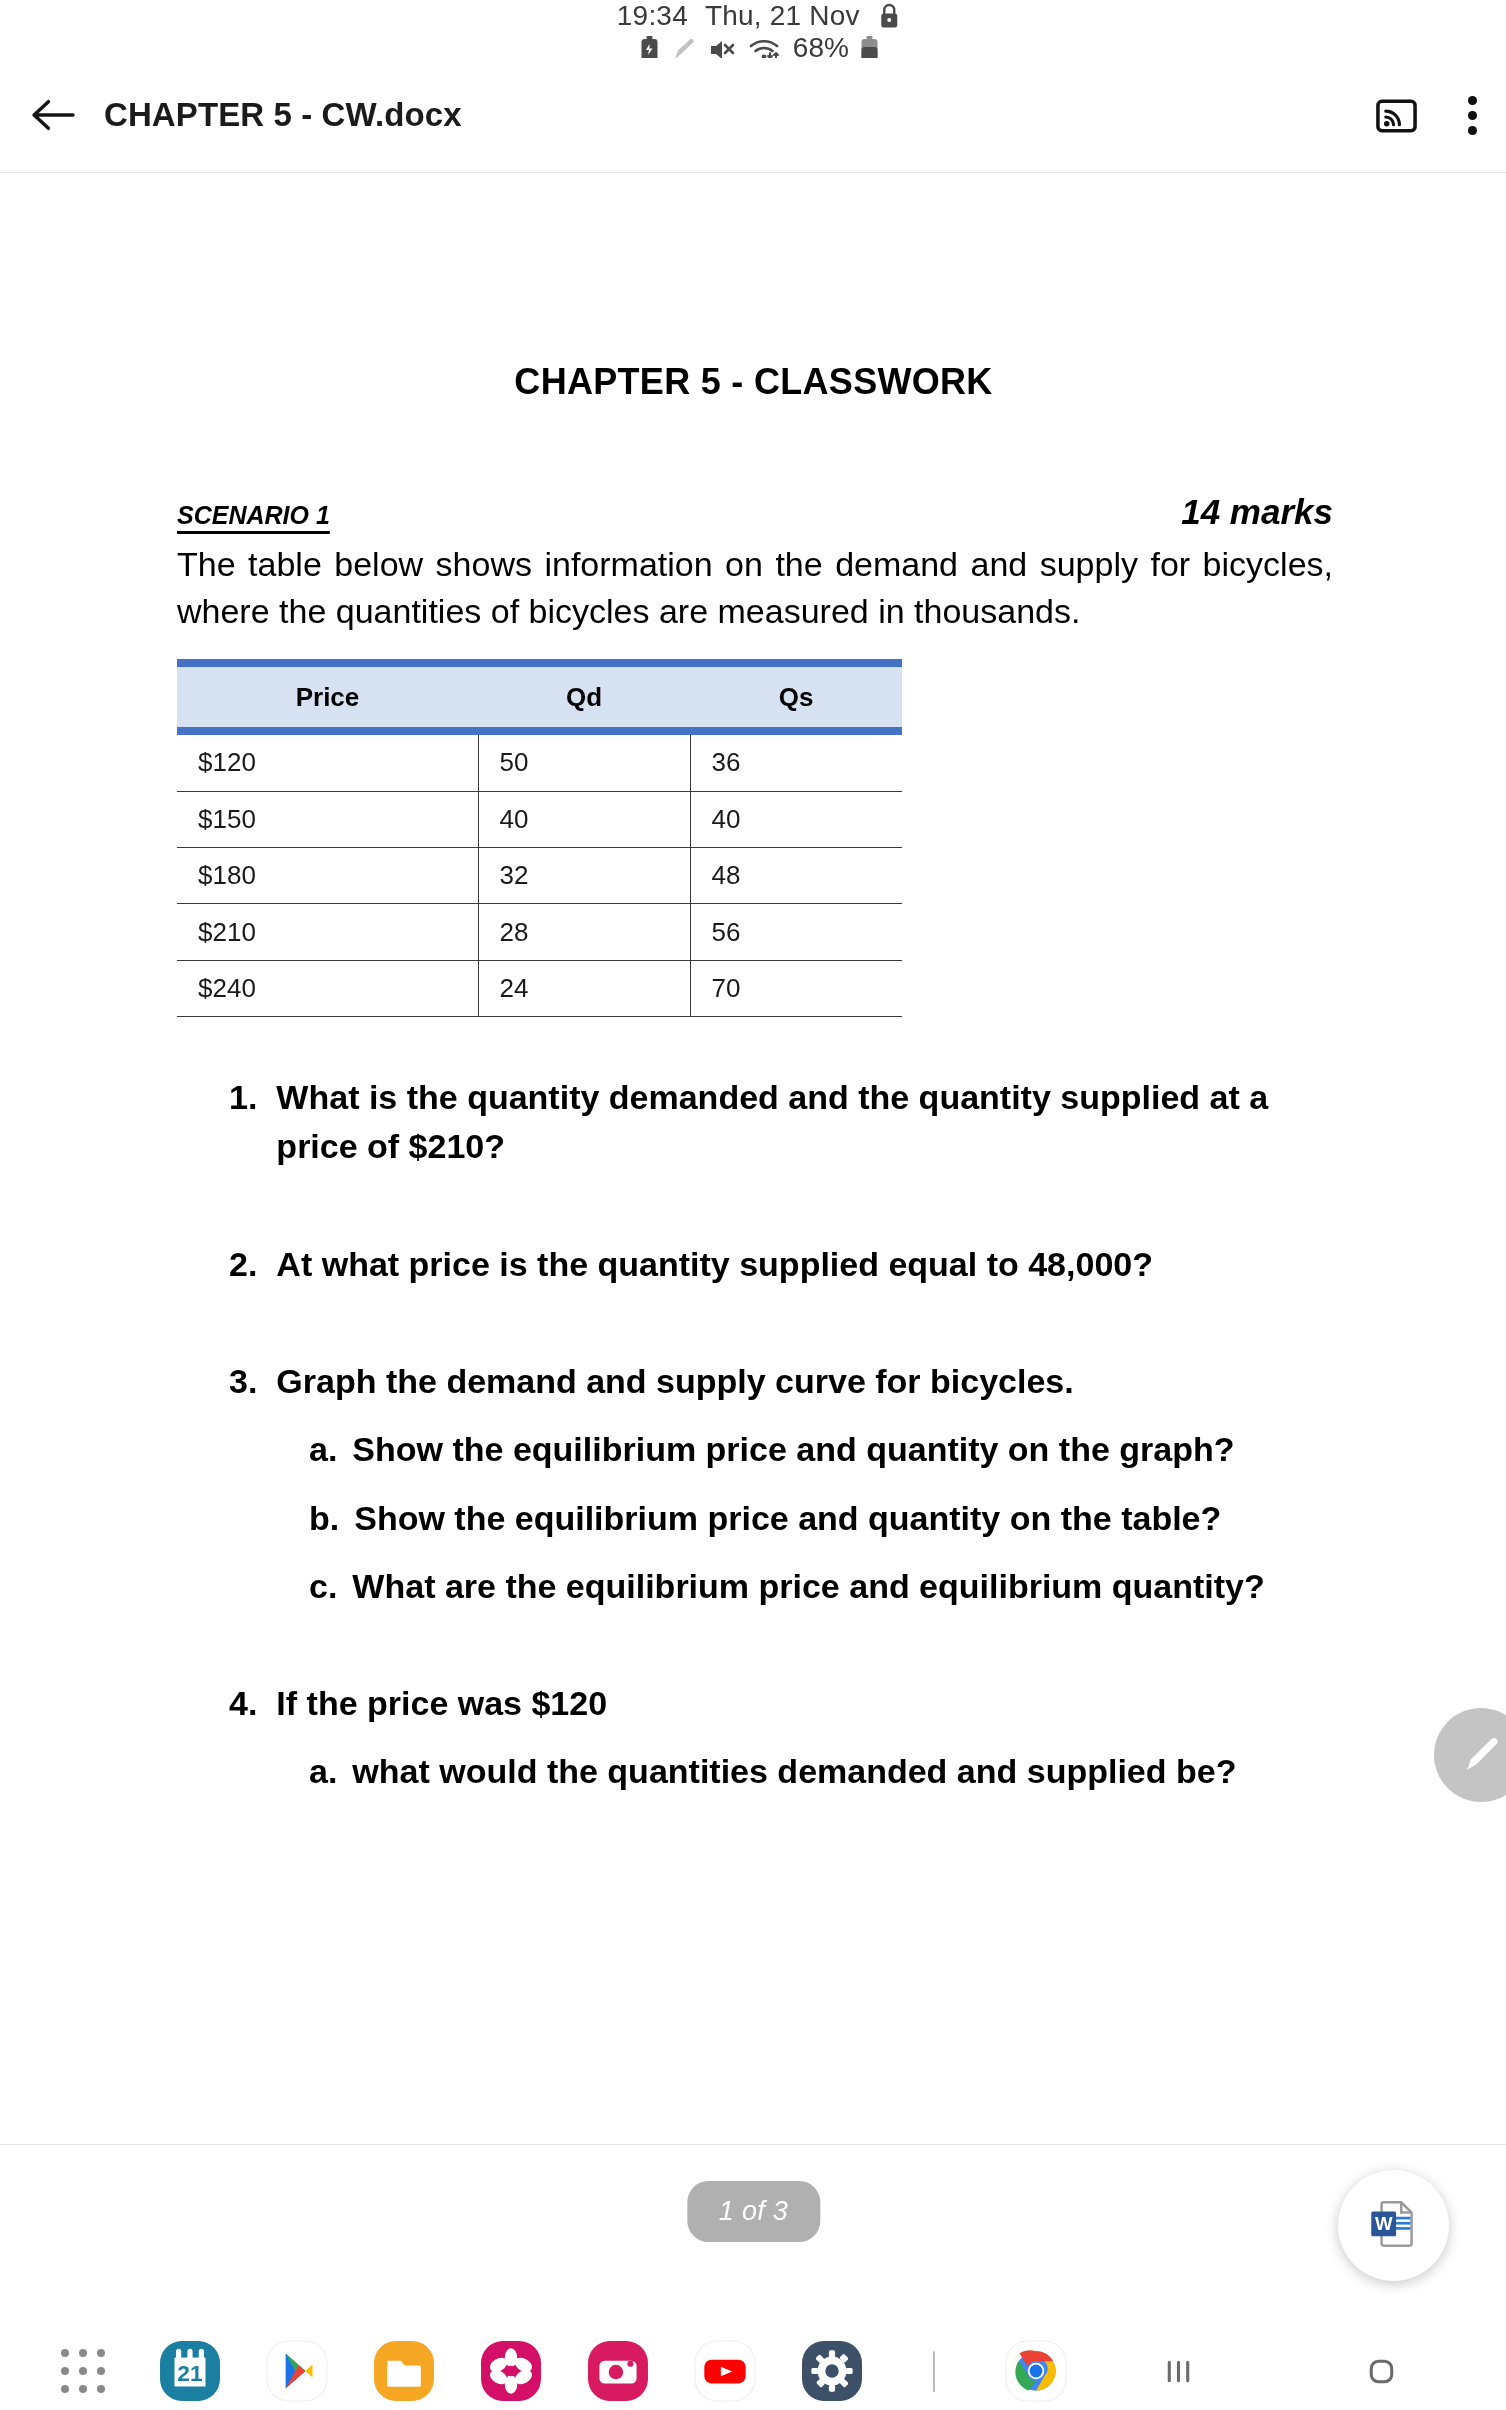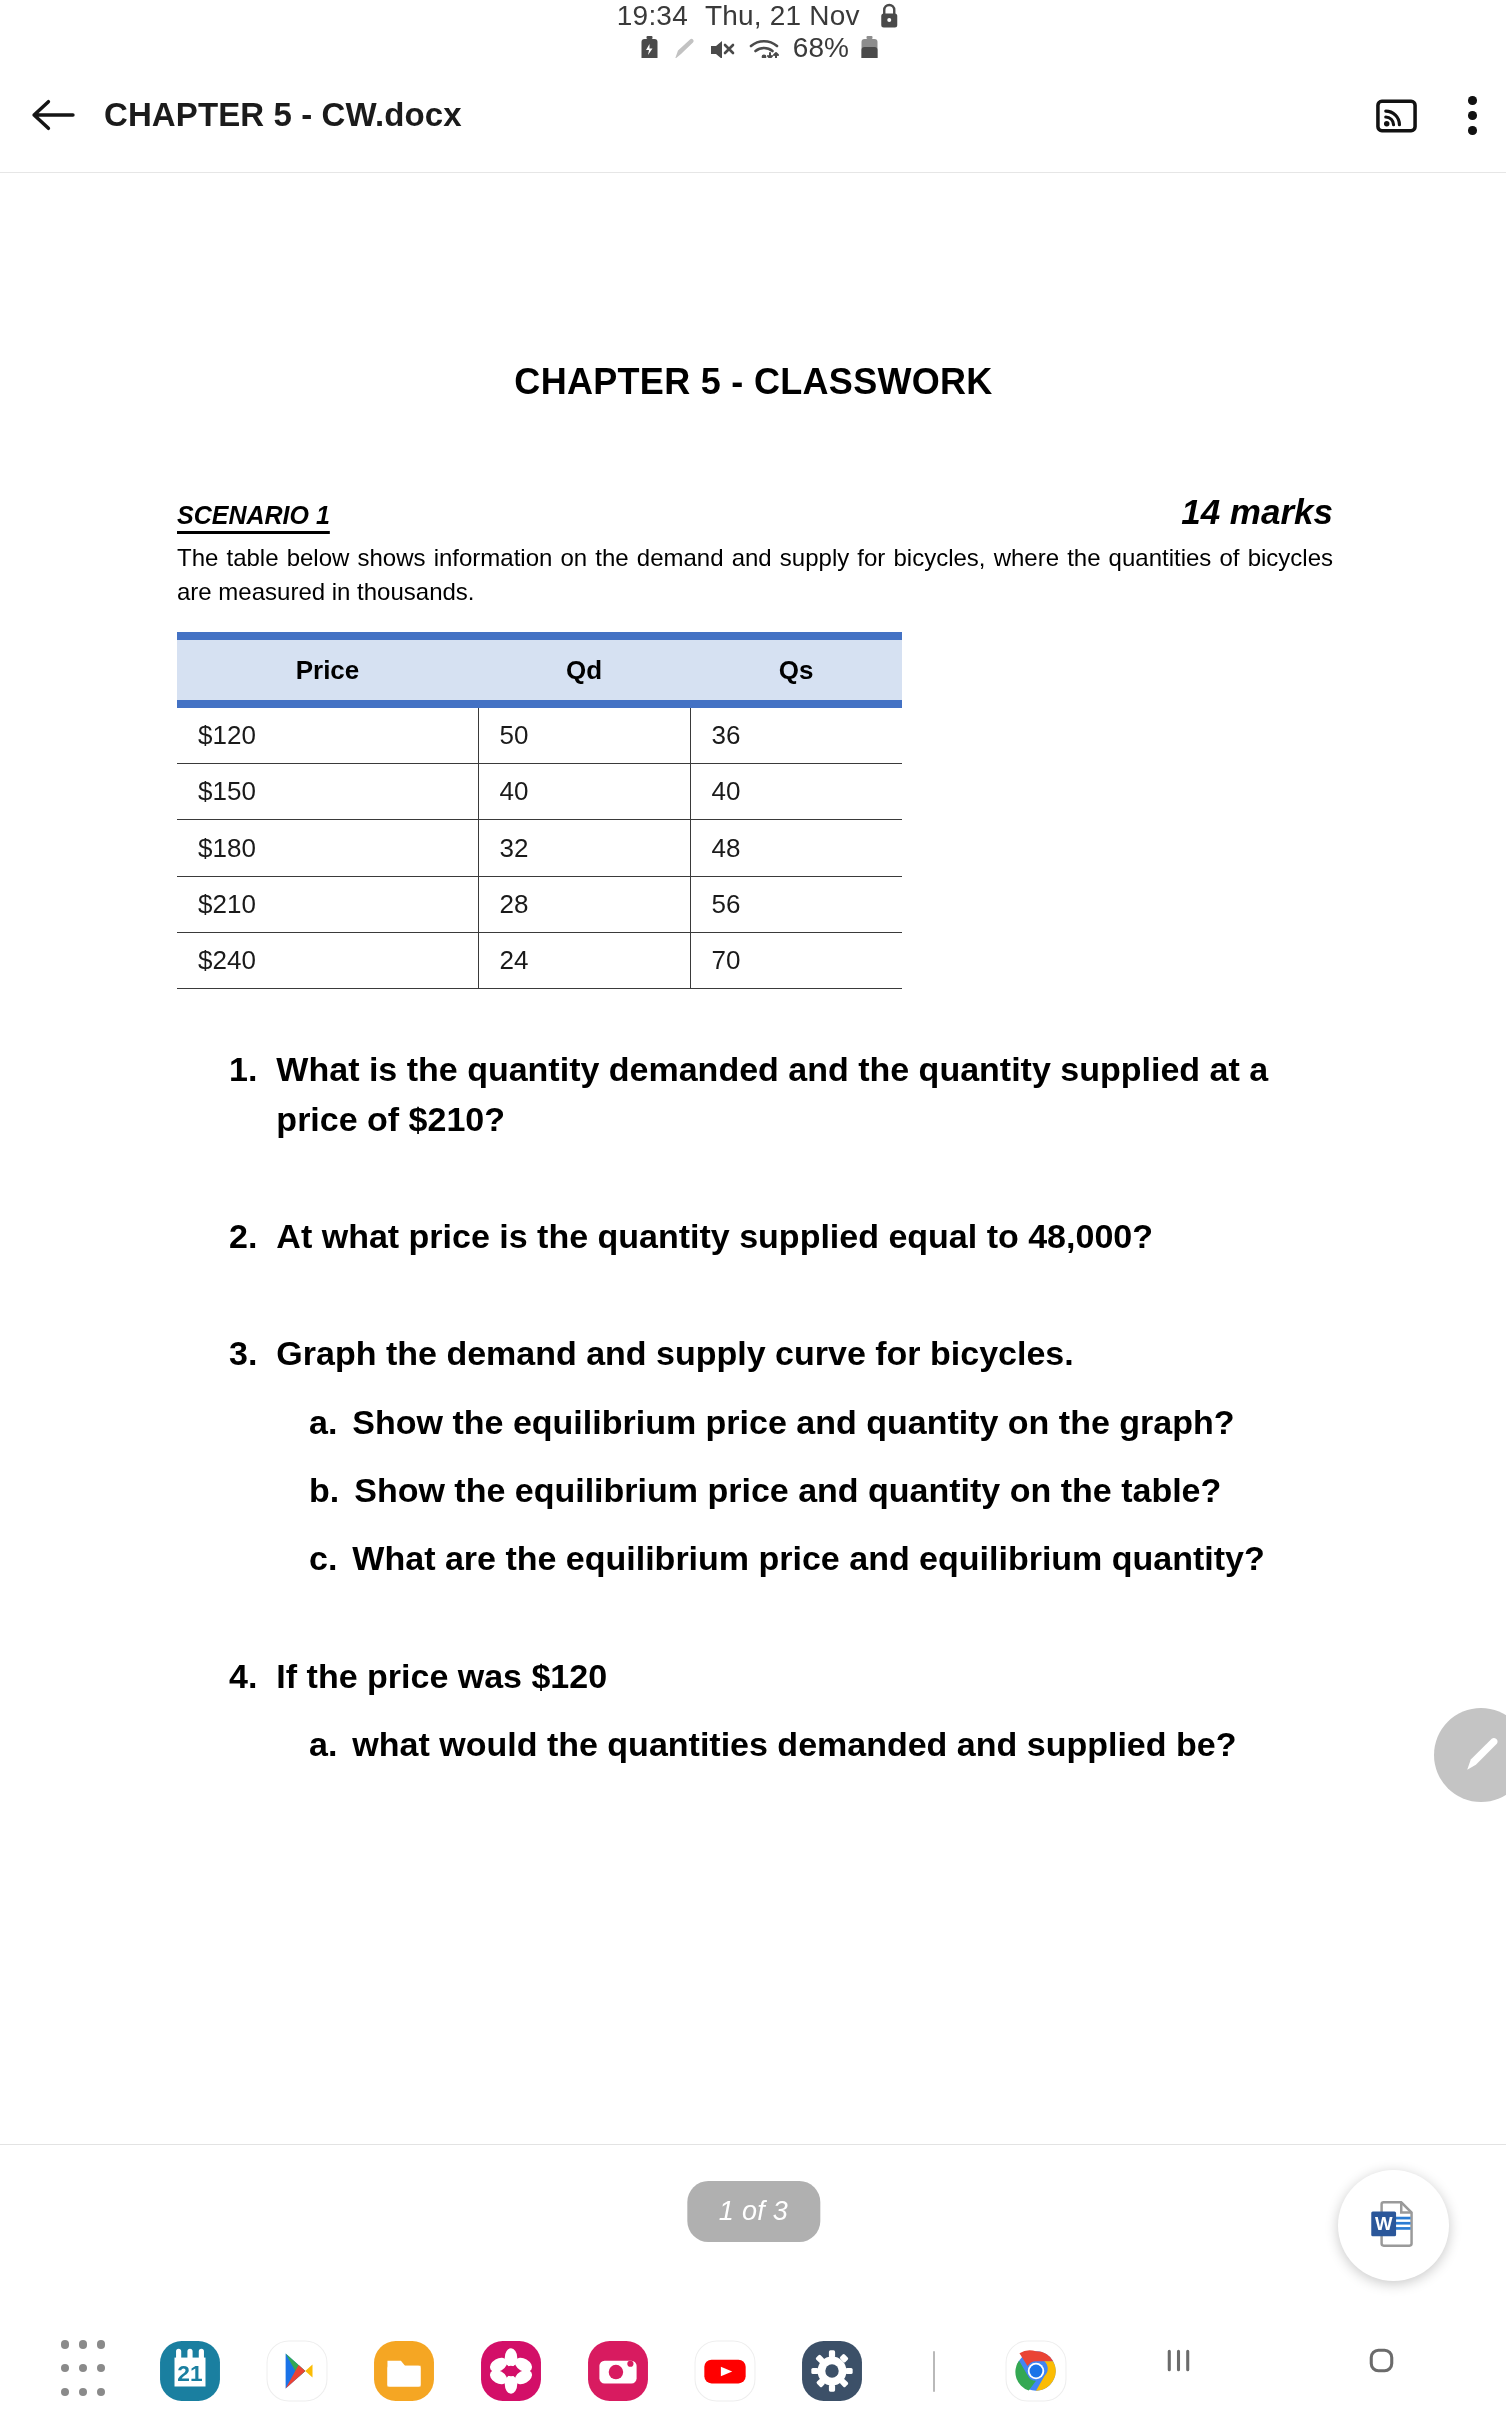--- a/index.html
+++ b/index.html
@@ -64,21 +64,21 @@
   }
   .scen-label {
     font-size: 25px; font-weight: 700; font-style: italic;
     text-decoration: underline; text-underline-offset: 6.6px;
     text-decoration-thickness: 2.8px; color: #000;
   }
   .scen-marks { font-size: 35px; font-weight: 700; font-style: italic; color: #000; }
 
   .para {
     margin-top: 9.4px;
-    font-size: 24px; line-height: 1.38; color: #000;
+    font-size: 34px; line-height: 1.38; color: #000;
     text-align: justify; text-justify: inter-word;
   }
 
   
   .tbl-wrap { display: flex; justify-content: flex-start; margin-top: 24px; }
   .dtable { border-collapse: collapse; width: 725px; table-layout: fixed; }
   .dtable th {
     background: #d6e1f2; color: #000;
     font-size: 26px; font-weight: 700; text-align: center;
     padding: 15px 0 14px 0;
@@ -132,21 +132,21 @@
     box-shadow: 0 2.8px 13px rgba(0,0,0,.22);
     display: flex; align-items: center; justify-content: center;
   }
 
   
   .taskbar {
     position: absolute; top: 2332px; left: 0; width: 1507px; height: 78px;
     background: #fff; display: flex; align-items: center;
   }
   .tb-apps { display: flex; align-items: center; gap: 45px; padding-left: 52px; }
-  .appicon { width: 62px; height: 62px; display:flex; justify-content:center; }
+  .appicon { width: 62px; height: 62px; display:flex; align-items:center; justify-content:center; }
   .sq { border-radius: 23px; }
   .divider { width: 2.8px; height: 41px; background: #b9b9b9; margin: 0 24.5px; border-radius: 1.9px; }
   .navbtns { display: flex; align-items: center; gap: 141px; margin-left: 81px; }
   .grid9 { display: grid; grid-template-columns: repeat(3, 8.5px); gap: 9.4px; }
   .grid9 i { width: 8.5px; height: 8.5px; border-radius: 50%; background: #8a8a8a; display:block; }
 </style>
 </head>
 <body>
 
 <div id="root">

